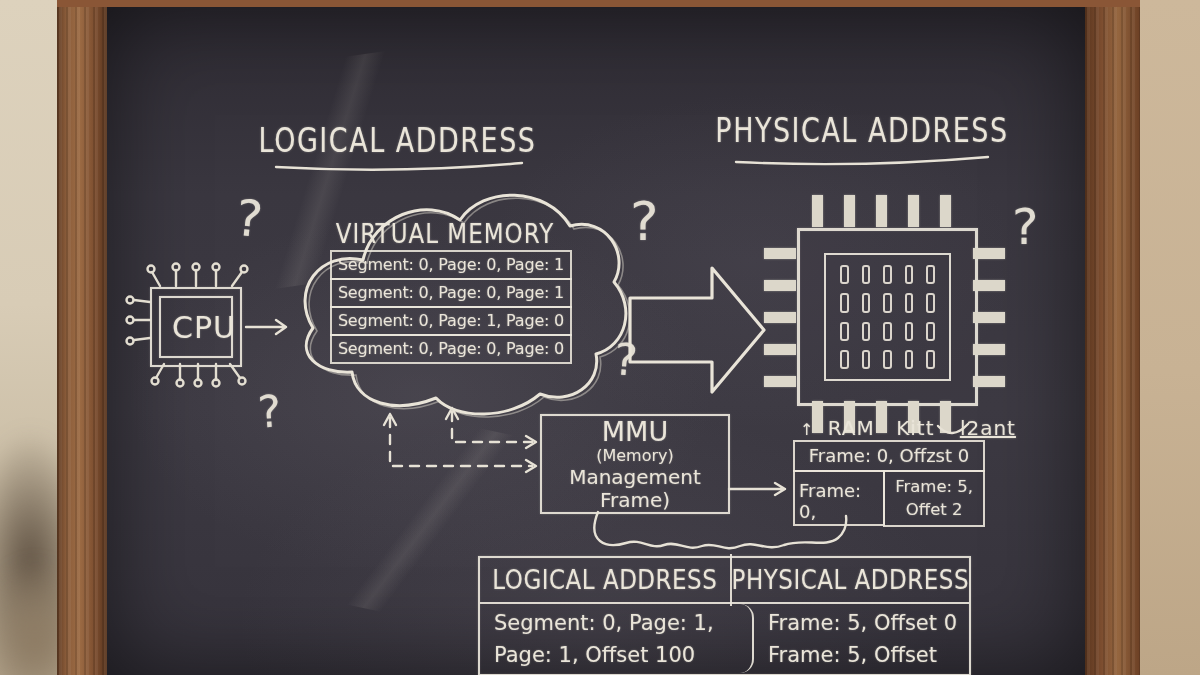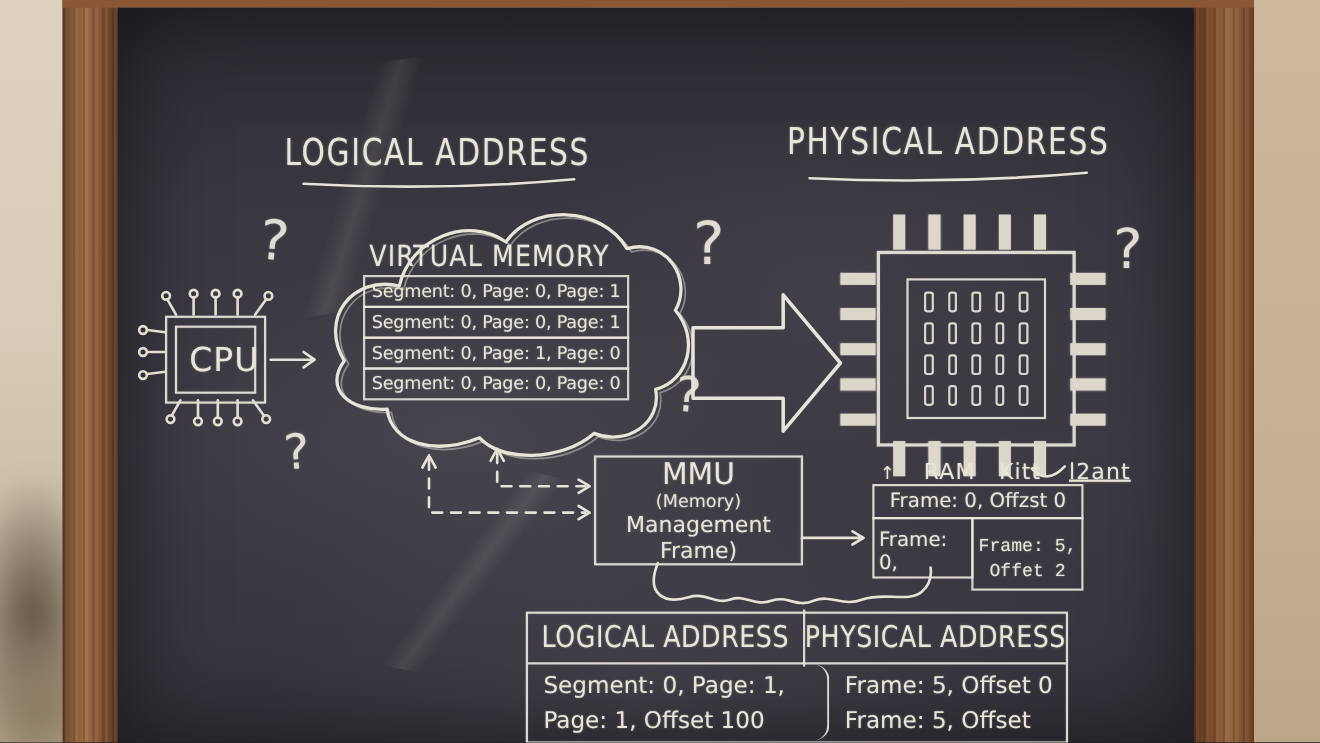--- a/index.html
+++ b/index.html
@@ -188,30 +188,30 @@
     <div class="pin h" style="left:764px;top:376px;"></div>
     <div class="pin h" style="left:973px;top:248px;"></div>
       <div class="pin h" style="left:973px;top:280px;"></div>
     <div class="pin h" style="left:973px;top:312px;"></div>
       <div class="pin h" style="left:973px;top:344px;"></div>
     <div class="pin h" style="left:973px;top:376px;"></div>
   </div>
 
   <div class="abs chalk nowrap" style="left:800px;top:416px;width:230px;font-size:20px;letter-spacing:1px;">
     <span style="font-size:16px;">↑</span>
-    <span style="margin-left:18px;">RAM</span>
+    <span style="margin-left:6px;">RAM</span>
     <span style="margin-left:14px;">Kitt</span>
     <span style="margin-left:18px;text-decoration:underline;">l2ant</span>
   </div>
 
   <div class="abs chalk" style="left:795px;top:442px;width:190px;">
     <div class="ftab-cell nowrap" style="height:28px;line-height:27px;text-align:center;font-size:18px;">Frame: 0,  Offzst 0</div>
     <div style="display:flex;">
       <div class="ftab-cell" style="width:88px;height:50px;font-size:18px;display:flex;align-items:flex-end;padding:0 0 2px 4px;">Frame: 0,</div>
-      <div class="ftab-cell" style="width:102px;height:50px;font-size:16.5px;text-align:center;line-height:23px;padding-top:13px;font-family:Liberation Mono, monospace;">
+      <div class="ftab-cell" style="width:102px;height:50px;font-size:16.5px;text-align:center;line-height:23px;padding-top:3px;">
         <div>Frame: 5,</div>
         <div>Offet 2</div>
       </div>
     </div>
   </div>
 
   <div class="abs cbox chalk center" style="left:540px;top:414px;width:186px;height:96px;flex-direction:column;line-height:1.15;">
     <div style="font-size:27px;">MMU</div>
     <div style="font-size:16px;">(Memory)</div>
     <div style="font-size:20px;">Management Frame)</div>

